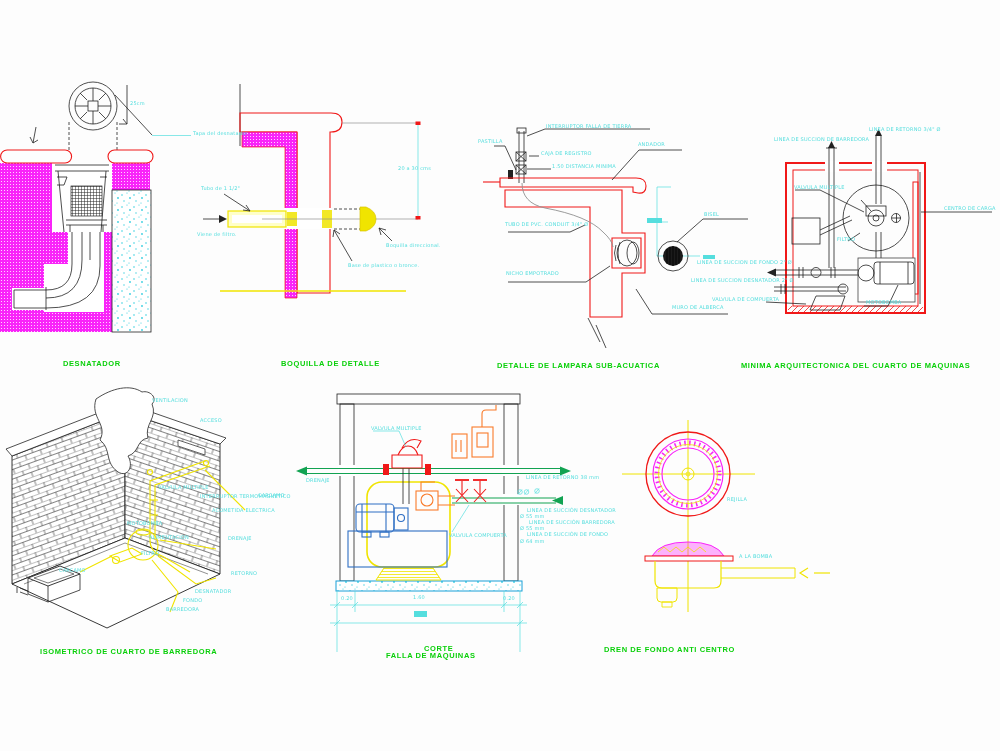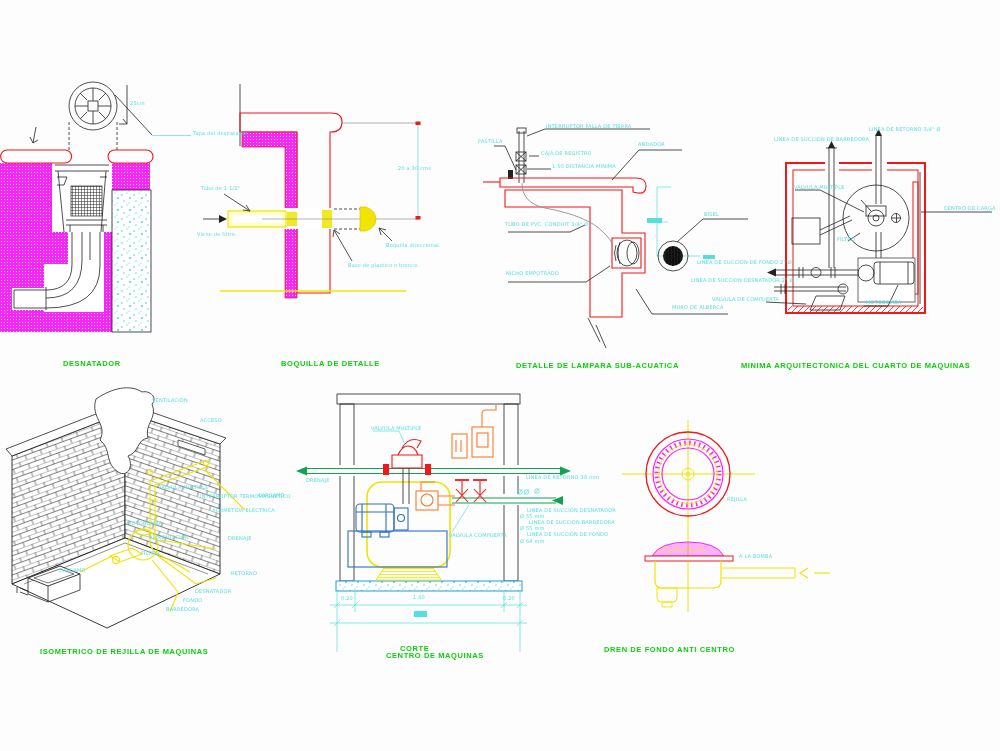--- a/index.html
+++ b/index.html
@@ -333,21 +333,21 @@
 
 <div class="lbl" style="left:546px;top:123px">INTERRUPTOR FALLA DE TIERRA</div>
 <div class="lbl" style="left:478px;top:138px">PASTILLA</div>
 <div class="lbl" style="left:541px;top:150px">CAJA DE REGISTRO</div>
 <div class="lbl" style="left:552px;top:163px">1.50 DISTANCIA MINIMA</div>
 <div class="lbl" style="left:638px;top:141px">ANDADOR</div>
 <div class="lbl" style="left:505px;top:221px">TUBO DE PVC. CONDUIT 3/4" Ø</div>
 <div class="lbl" style="left:506px;top:270px">NICHO EMPOTRADO</div>
 <div class="lbl" style="left:704px;top:211px">BISEL</div>
 <div class="lbl" style="left:672px;top:304px">MURO DE ALBERCA</div>
-<div class="ttl" style="left:516px;top:361px">DETALLE DE LAMPARA SUB-ACUATICA</div>
+<div class="ttl" style="left:497px;top:361px">DETALLE DE LAMPARA SUB-ACUATICA</div>
 
 <div class="lbl" style="left:869px;top:126px">LINEA DE RETORNO 3/4" Ø</div>
 <div class="lbl" style="left:774px;top:136px">LINEA DE SUCCION DE BARREDORA</div>
 <div class="lbl" style="left:794px;top:184px">VALVULA MULTIPLE</div>
 <div class="lbl" style="left:944px;top:205px">CENTRO DE CARGA</div>
 <div class="lbl" style="left:837px;top:236px">FILTRO</div>
 <div class="lbl" style="left:697px;top:259px">LINEA DE SUCCION DE FONDO 2" Ø</div>
 <div class="lbl" style="left:691px;top:277px">LINEA DE SUCCION DESNATADOR 2" Ø</div>
 <div class="lbl" style="left:712px;top:296px">VALVULA DE COMPUERTA</div>
 <div class="lbl" style="left:866px;top:299px">MOTOBOMBA</div>
@@ -360,36 +360,36 @@
 <div class="lbl" style="left:212px;top:507px">ACOMETIDA ELECTRICA</div>
 <div class="lbl" style="left:127px;top:520px">MOTOBOMBA</div>
 <div class="lbl" style="left:149px;top:534px">ALIMENTACION</div>
 <div class="lbl" style="left:228px;top:535px">DRENAJE</div>
 <div class="lbl" style="left:141px;top:550px">FILTRO</div>
 <div class="lbl" style="left:59px;top:567px">CARCAMO</div>
 <div class="lbl" style="left:231px;top:570px">RETORNO</div>
 <div class="lbl" style="left:195px;top:588px">DESNATADOR</div>
 <div class="lbl" style="left:183px;top:597px">FONDO</div>
 <div class="lbl" style="left:166px;top:606px">BARREDORA</div>
-<div class="ttl" style="left:40px;top:647px">ISOMETRICO DE REJILLA DE MAQUINAS</div>
+<div class="ttl" style="left:40px;top:647px">ISOMETRICO DE CUARTO DE BARREDORA</div>
 
 <div class="lbl" style="left:371px;top:425px">VALVULA MULTIPLE</div>
 <div class="lbl" style="left:306px;top:477px">DRENAJE</div>
 <div class="lbl" style="left:258px;top:492px">CARCAMO</div>
 <div class="lbl" style="left:526px;top:474px">LINEA DE RETORNO  38 mm</div>
 <div class="lbl" style="left:527px;top:507px">LINEA DE SUCCIÓN DESNATADOR</div>
 <div class="lbl" style="left:520px;top:513px">Ø 55 mm</div>
 <div class="lbl" style="left:529px;top:519px">LINEA DE SUCCIÓN BARREDORA</div>
 <div class="lbl" style="left:520px;top:525px">Ø 55 mm</div>
 <div class="lbl" style="left:527px;top:531px">LINEA DE SUCCIÓN DE FONDO</div>
 <div class="lbl" style="left:520px;top:538px">Ø 64 mm</div>
 <div class="lbl" style="left:449px;top:532px">VALVULA COMPUERTA</div>
 <div class="lbl" style="left:341px;top:595px">0.20</div>
 <div class="lbl" style="left:413px;top:594px">1.60</div>
 <div class="lbl" style="left:503px;top:595px">0.20</div>
-<div class="ttl" style="left:400px;top:644px">CORTE</div>
-<div class="ttl" style="left:386px;top:651px">CENTRO DE MAQUINAS</div>
+<div class="ttl" style="left:424px;top:644px">CORTE</div>
+<div class="ttl" style="left:386px;top:651px">FALLA DE MAQUINAS</div>
 
 <div class="lbl" style="left:727px;top:496px">REJILLA</div>
 <div class="lbl" style="left:739px;top:553px">A LA BOMBA</div>
 <div class="ttl" style="left:604px;top:645px">DREN DE FONDO ANTI CENTRO</div>
 
 </div>
 
 </body></html>

